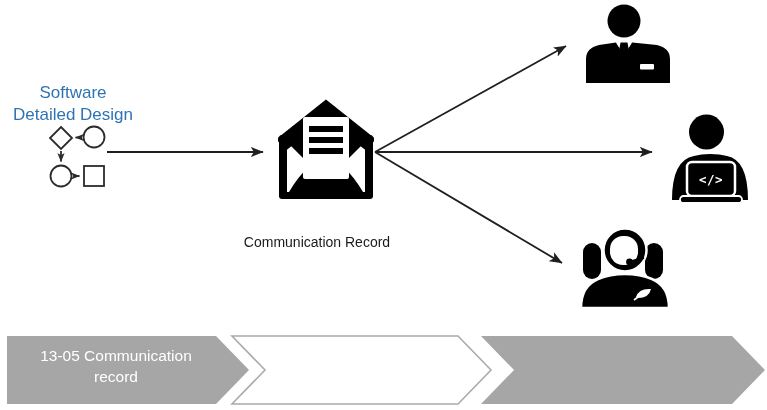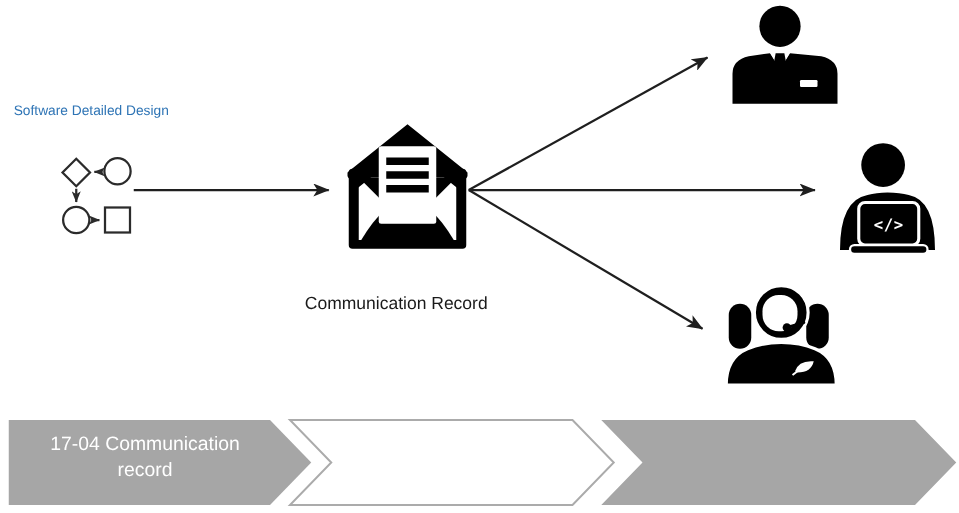--- a/index.html
+++ b/index.html
@@ -3,21 +3,21 @@
 <meta charset="utf-8">
 <style>
   html,body{margin:0;padding:0;background:#fff;}
   #canvas{
     position:relative;width:767px;height:410px;background:#fff;overflow:hidden;
     font-family:"Liberation Sans",sans-serif;
   }
   .abs{position:absolute;}
   #source-label{
     left:10px;top:82px;width:126px;text-align:center;
-    color:#2E74B5;font-size:11px;line-height:1.3;font-weight:400;
+    color:#2E74B5;font-size:17px;line-height:1.3;font-weight:400;
   }
   #center-label{
     left:222px;top:206px;width:190px;text-align:center;
     color:#1a1a1a;font-size:14px;margin-top:28px;
   }
   #banner-step-1-label{
     left:31px;top:346px;width:170px;text-align:center;
     color:#ffffff;font-size:15.5px;line-height:1.35;
   }
   svg{display:block;}
@@ -113,15 +113,15 @@
       <path d="M56,73 Q59,64 71,65 Q69,74 58,74 Z" fill="#fff"></path>
       <line x1="54" y1="76" x2="62" y2="70" stroke="#fff" stroke-width="1.6"></line>
     </g>
   </svg>
 
   <svg class="abs" style="left:0;top:332px" width="767" height="78" viewBox="0 0 767 78">
     <path d="M7,4 L216,4 L249,38 L216,72 L7,72 Z" fill="#A6A6A6"></path>
     <path d="M232,4 L458,4 L491,38 L458,72 L232,72 L265,38 Z" fill="#ffffff" stroke="#ABABAB" stroke-width="1.6"></path>
     <path d="M481,4 L732,4 L765,38 L732,72 L481,72 L514,38 Z" fill="#A6A6A6"></path>
   </svg>
-  <div class="abs" id="banner-step-1-label">17-04 Communication record</div>
+  <div class="abs" id="banner-step-1-label">13-05 Communication record</div>
 
 </div>
 
 </body></html>

